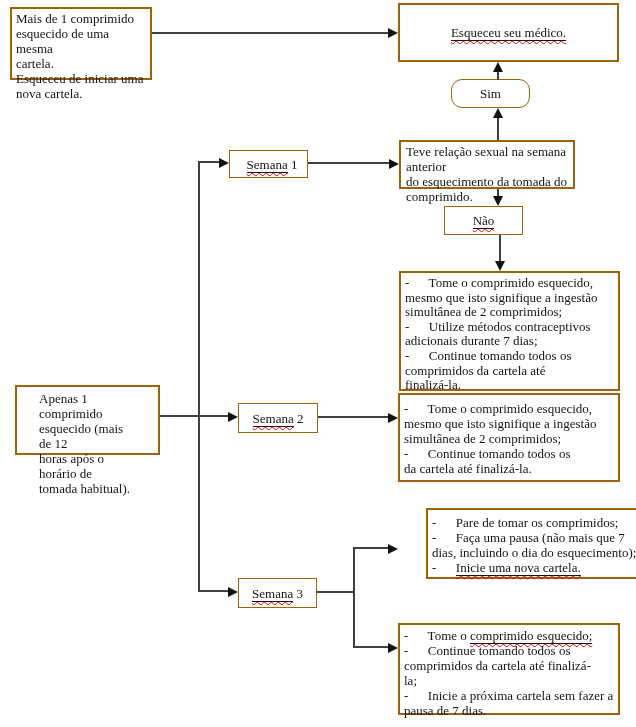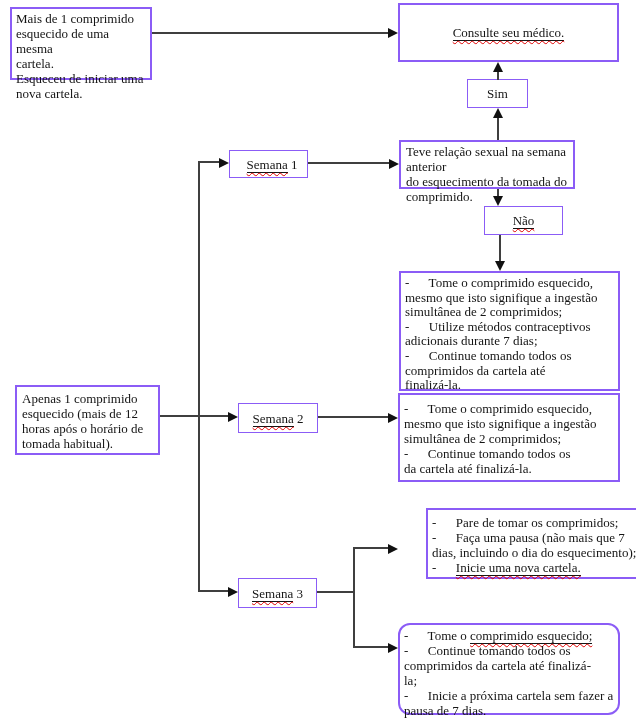--- a/index.html
+++ b/index.html
@@ -7,21 +7,21 @@
     position:relative;
     width:636px;height:727px;
     background:#ffffff;
     font-family:"Liberation Serif", serif;
     color:#141414;
     overflow:hidden;
   }
   .box{
     position:absolute;
     box-sizing:border-box;
-    border:2px solid #8b5cf6;
+    border:2px solid #a16207;
     background:#ffffff;
   }
   .thin{border-width:1.5px;}
   .txt{
     white-space:pre-wrap;
     font-size:13px;
     line-height:15px;
     color:#141414;
   }
   .center{
@@ -59,49 +59,49 @@
 
   <div class="box" style="left:10px;top:7px;width:142px;height:73px;padding:2px 4px;">
     <div class="txt">Mais de 1 comprimido
 esquecido de uma mesma
 cartela.
 Esqueceu de iniciar uma
 nova cartela.</div>
   </div>
 
   <div class="box center" style="left:398px;top:3px;width:221px;height:59px;">
-    <span class="txt ul sp">Consulte seu médico.</span>
+    <span class="txt ul sp">Esqueceu seu médico.</span>
   </div>
 
-  <div class="box center thin" style="left:467px;top:79px;width:61px;height:29px;">
+  <div class="box center thin" style="left:451px;top:79px;width:79px;height:29px;border-radius:11px;">
     <span class="txt">Sim</span>
   </div>
 
   <div class="box" style="left:399px;top:140px;width:176px;height:49px;padding:2px 5px;">
     <div class="txt">Teve relação sexual na semana anterior
 do esquecimento da tomada do
 comprimido.</div>
   </div>
 
-  <div class="box center thin" style="left:484px;top:206px;width:79px;height:29px;">
+  <div class="box center thin" style="left:444px;top:206px;width:79px;height:29px;">
     <span class="txt ul sp">Não</span>
   </div>
 
   <div class="box" style="left:399px;top:271px;width:221px;height:120px;padding:3px 4px 0 4px;">
     <div class="txt" style="line-height:14.6px;">-      Tome o comprimido esquecido,
 mesmo que isto signifique a ingestão
 simultânea de 2 comprimidos;
 -      Utilize métodos contraceptivos
 adicionais durante 7 dias;
 -      Continue tomando todos os
 comprimidos da cartela até
 finalizá-la.</div>
   </div>
 
-  <div class="box" style="left:15px;top:385px;width:145px;height:70px;padding:4px 5px;">
+  <div class="box" style="left:15px;top:385px;width:145px;height:70px;padding:4px 22px;">
     <div class="txt">Apenas 1 comprimido
 esquecido (mais de 12
 horas após o horário de
 tomada habitual).</div>
   </div>
 
   <div class="box center thin" style="left:229px;top:150px;width:79px;height:28px;padding-left:7px;">
     <span class="txt"><span class="ul sp">Semana</span><span> 1</span></span>
   </div>
 
@@ -122,21 +122,21 @@
   </div>
 
   <div class="box" style="left:398px;top:508px;width:222px;height:71px;padding:5px 4px;margin-left:28px;">
     <div class="txt"><span>-      Pare de tomar os comprimidos;
 -      Faça uma pausa (não mais que 7
 dias, incluindo o dia do esquecimento);
 </span><span>-      </span><span class="ul sp">Inicie uma nova cartela.</span></div>
   </div>
 
 
-  <div class="box" style="left:398px;top:623px;width:222px;height:92px;padding:3px 4px;border-radius:12px;">
+  <div class="box" style="left:398px;top:623px;width:222px;height:92px;padding:3px 4px;">
     <div class="txt"><span>-      Tome o </span><span class="ul sp">comprimido esquecido;</span><span>
 -      Continue tomando todos os
 comprimidos da cartela até finalizá-
 la;
 -      Inicie a próxima cartela sem fazer a
 pausa de 7 dias.</span></div>
   </div>
 
   <div class="hl" style="left:152px;top:32px;width:237px;"></div>
   <div class="ar" style="left:388px;top:28px;"></div>

